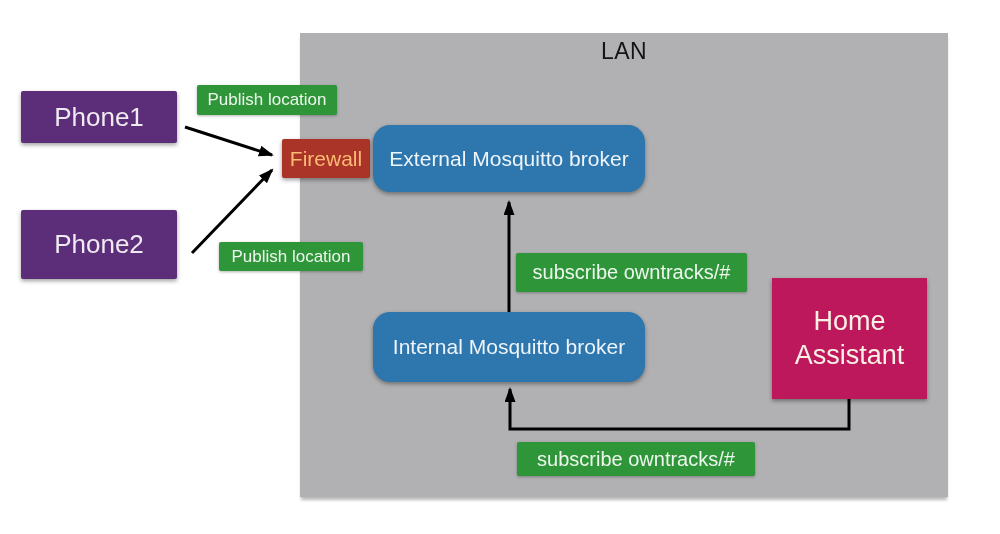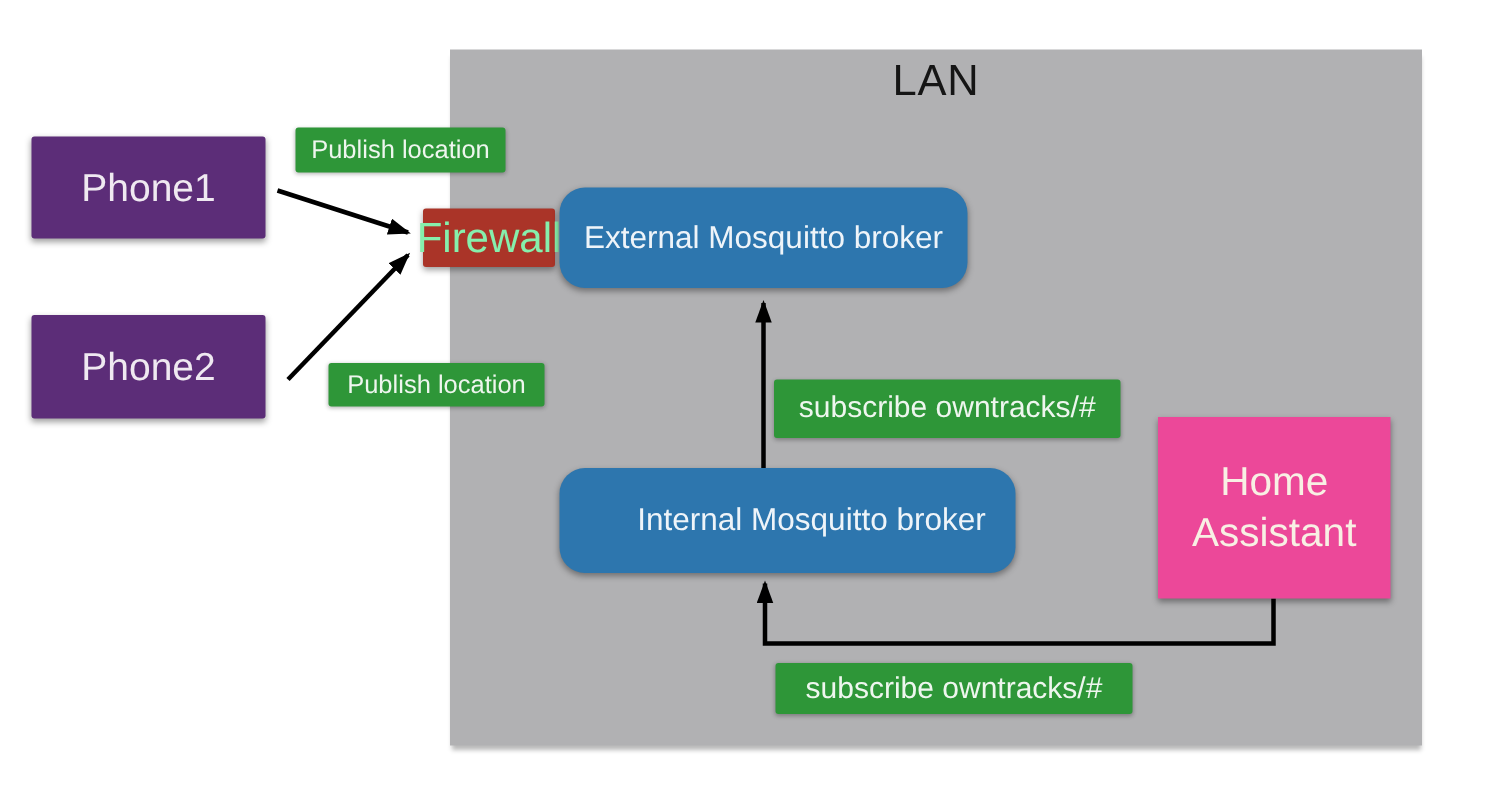--- a/index.html
+++ b/index.html
@@ -11,45 +11,45 @@
     overflow:hidden;
   }
   
   .lan-box{
     position:absolute;left:300px;top:33px;width:648px;height:464px;
     background:#b1b1b3;
     box-shadow:0 4px 3px -1px rgba(0,0,0,0.28);
   }
   .lan-title{
     position:absolute;left:300px;top:38px;width:648px;
-    text-align:center;font-size:29px;color:#151515;letter-spacing:0.5px;
+    text-align:center;font-size:23px;color:#151515;letter-spacing:0.5px;
   }
   
   .node{
     position:absolute;display:flex;align-items:center;justify-content:center;
     text-align:center;box-shadow:0 2px 4px rgba(0,0,0,0.38);
   }
   .node-phone{
-    left:21px;width:156px;height:68px;background:#5c2d78;border-radius:2px;
+    left:21px;width:156px;height:52px;background:#5c2d78;border-radius:2px;
     color:#efe9f1;font-size:26px;
   }
   .phone1{top:91px;}
   .phone2{top:210px;height:69px;align-items:center;}
   .firewall{
     left:282px;top:139px;width:88px;height:39px;background:#aa3428;border-radius:2px;
-    color:#86efac;font-size:28px;
+    color:#fdba74;font-size:21px;
   }
   .broker{
     left:373px;width:272px;background:#2d76ae;border-radius:17px;
     color:#eef4f9;font-size:21px;
   }
   .external-broker{top:125px;height:67px;text-align:right;}
-  .internal-broker{top:312px;height:70px;padding-left:32px;}
+  .internal-broker{top:312px;height:70px;}
   .home-assistant{
-    left:772px;top:278px;width:155px;height:121px;background:#ec4899;
+    left:772px;top:278px;width:155px;height:121px;background:#be185d;
     color:#f8f0e4;font-size:27px;line-height:1.25;padding:0 8px;box-sizing:border-box;
   }
   
   .tag{
     position:absolute;display:flex;align-items:center;justify-content:center;
     background:#2e9638;color:#eef6ee;border-radius:2px;
     box-shadow:0 1px 3px rgba(0,0,0,0.3);
   }
   .pub-top{left:197px;top:85px;width:140px;height:30px;font-size:17px;}
   .pub-bottom{left:219px;top:242px;width:144px;height:29px;font-size:17px;}

